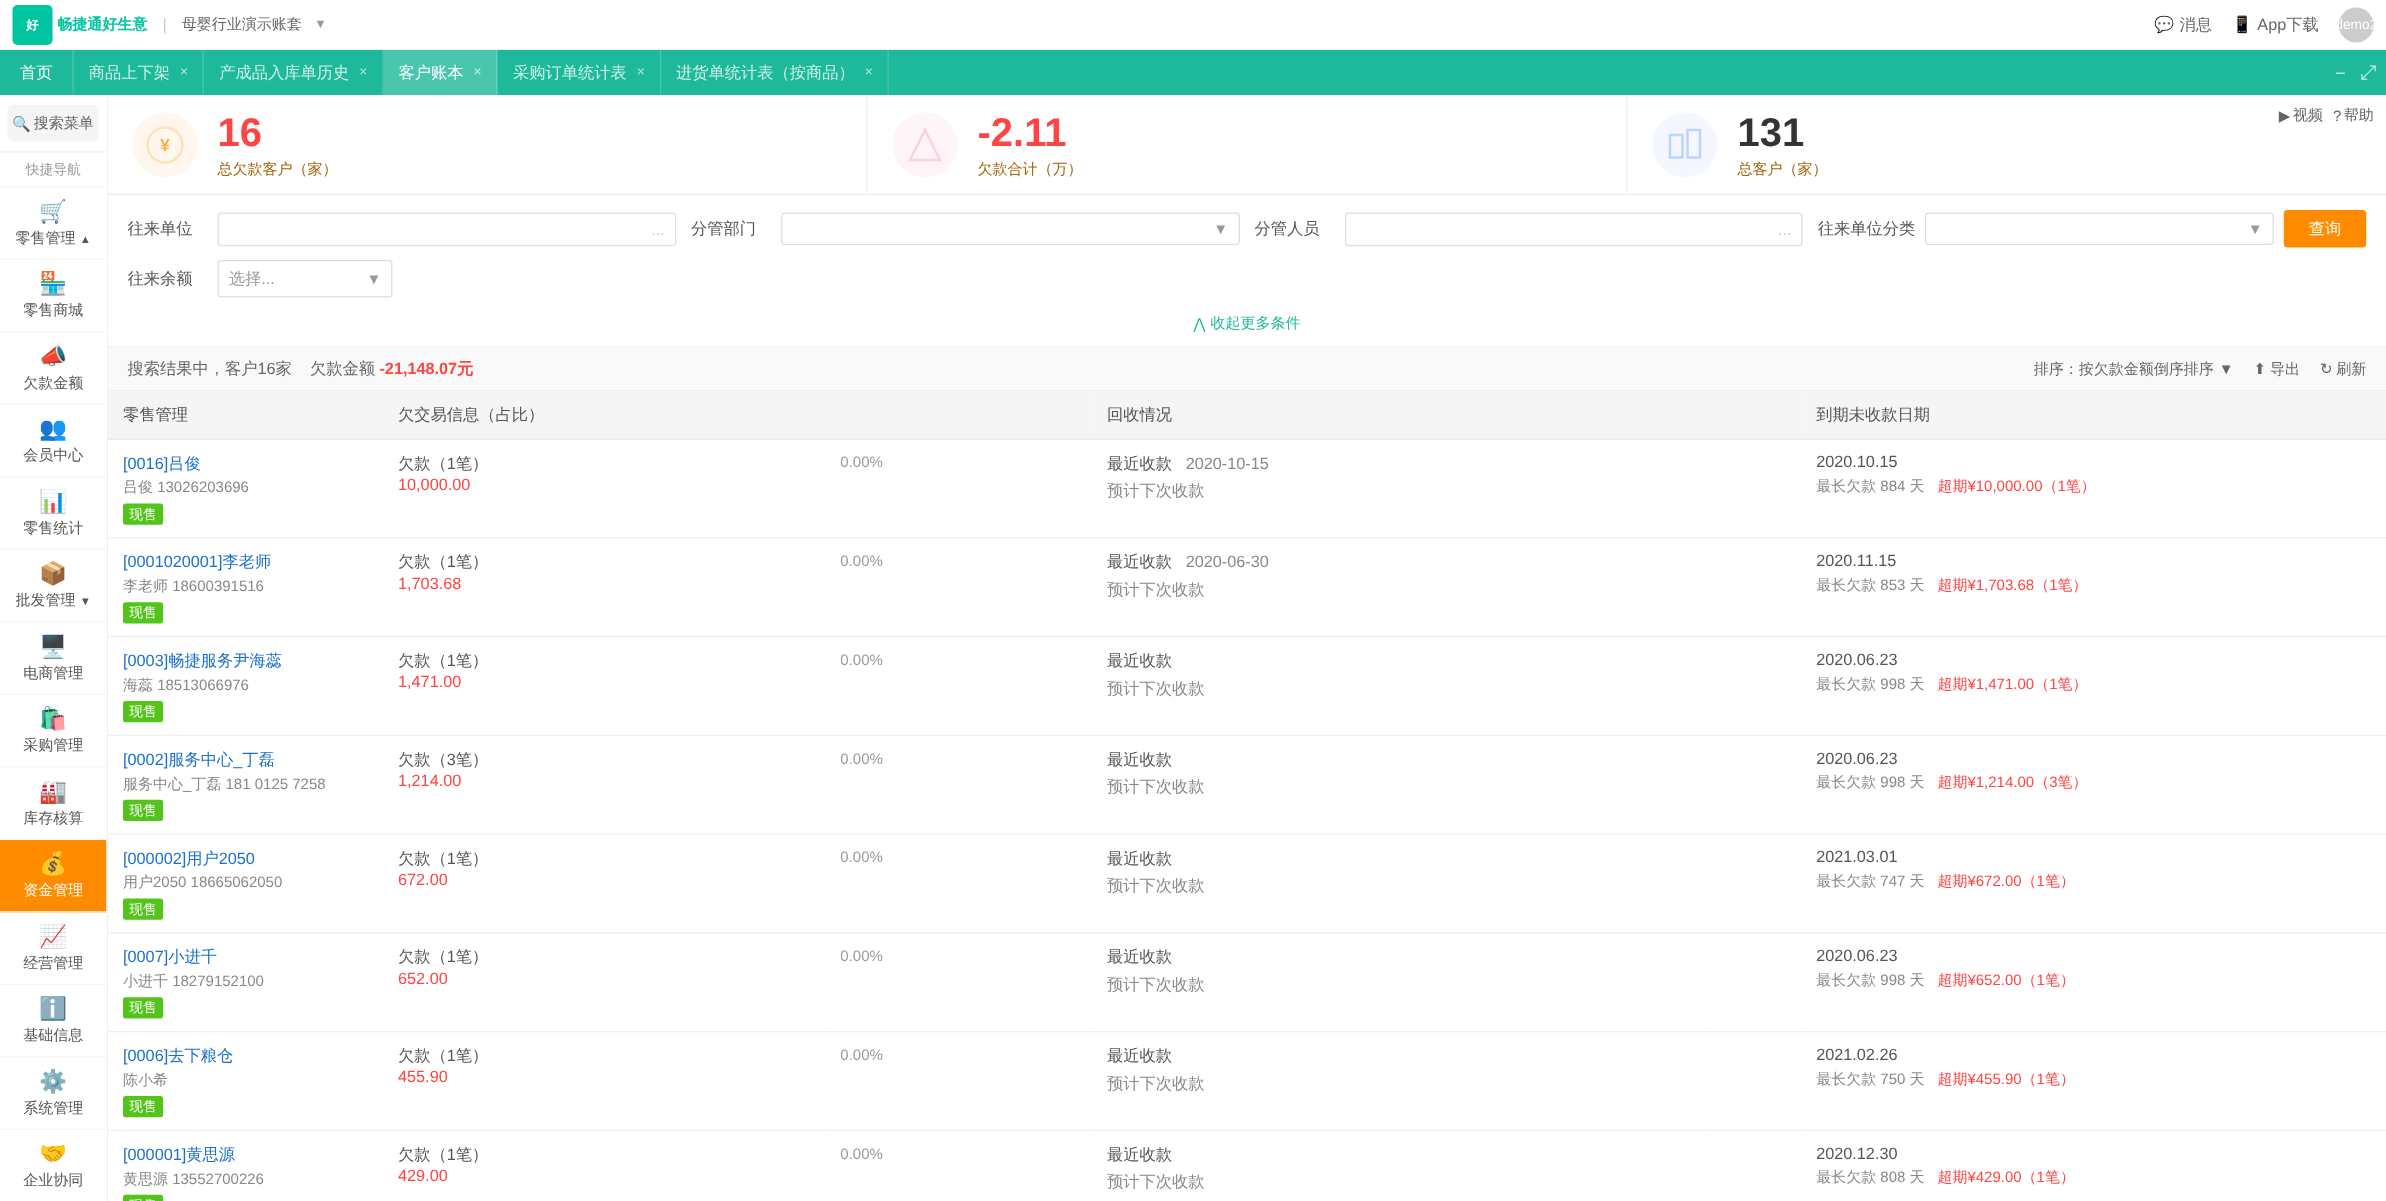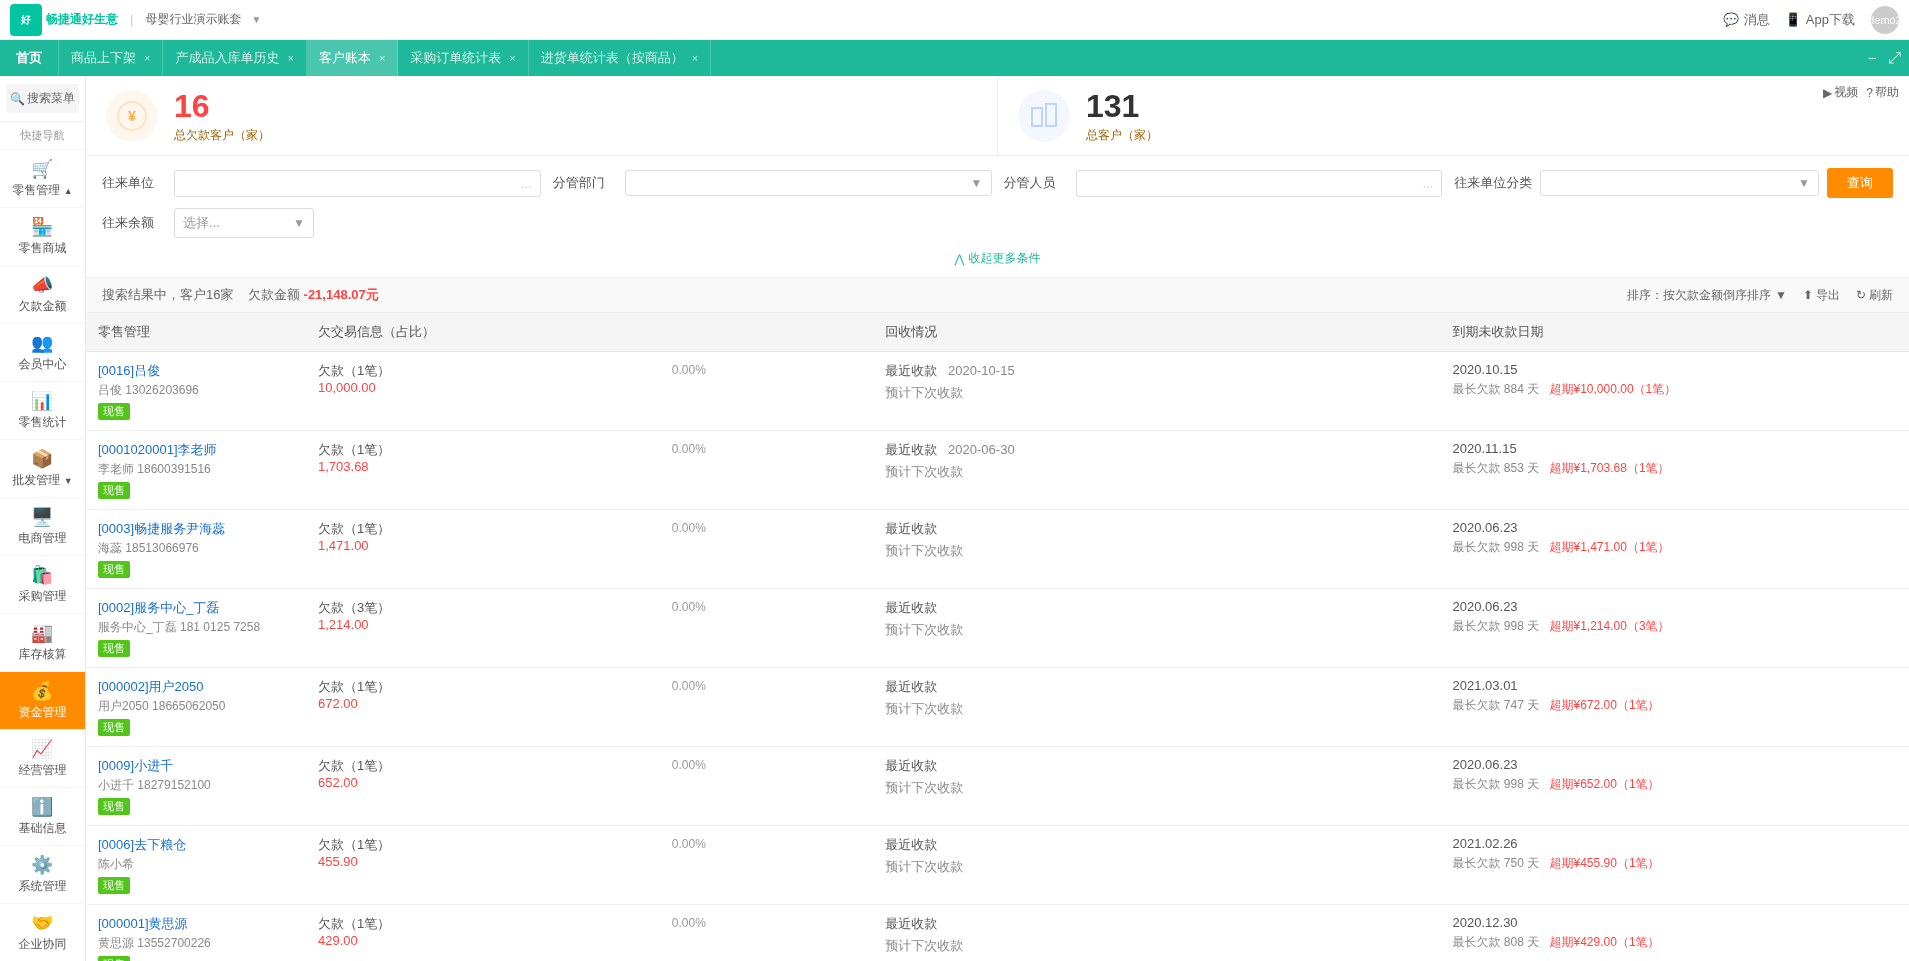--- a/index.html
+++ b/index.html
@@ -12,21 +12,21 @@
     .logo-icon { width: 32px; height: 32px; background: #00c5a0; border-radius: 4px; display: flex; align-items: center; justify-content: center; color: white; font-size: 10px; font-weight: bold; }
     .logo-text { color: #00c5a0; font-size: 12px; font-weight: bold; }
     .top-bar-right { display: flex; align-items: center; gap: 16px; }
     .top-right-item { display: flex; align-items: center; gap: 4px; font-size: 13px; color: #666; cursor: pointer; }
     .avatar { width: 28px; height: 28px; background: #ccc; border-radius: 50%; overflow: hidden; display: flex; align-items: center; justify-content: center; color: white; font-size: 12px; }
 
     
     .tab-bar { background: #1eb89a; display: flex; align-items: center; height: 36px; padding: 0 0; overflow: hidden; }
     .tab { display: flex; align-items: center; padding: 0 12px; height: 36px; color: rgba(255,255,255,0.8); font-size: 13px; cursor: pointer; border-right: 1px solid rgba(255,255,255,0.2); white-space: nowrap; gap: 4px; }
     .tab.active { background: rgba(255,255,255,0.2); color: #fff; }
-    .tab-home { padding: 0 16px; font-weight: bold; color: #fff; }
+    .tab-home { padding: 0 16px; font-weight: normal; color: #fff; }
     .tab-close { color: rgba(255,255,255,0.7); font-size: 11px; cursor: pointer; margin-left: 4px; }
     .tab-bar-right { margin-left: auto; display: flex; align-items: center; padding: 0 8px; gap: 8px; }
     .tab-bar-btn { color: rgba(255,255,255,0.8); cursor: pointer; font-size: 16px; }
 
     
     .main-layout { display: flex; height: calc(100vh - 76px); }
 
     
     .sidebar { width: 86px; background: #fff; border-right: 1px solid #e8e8e8; display: flex; flex-direction: column; overflow-y: auto; }
     .sidebar-search { padding: 8px 6px; border-bottom: 1px solid #eee; }
@@ -230,20 +230,31 @@
           <svg width="32" height="32" viewBox="0 0 32 32">
               <circle cx="16" cy="16" r="14" fill="none" stroke="#ff8c00" stroke-width="2" opacity="0.3"></circle>
               <text x="16" y="21" text-anchor="middle" fill="#ff8c00" font-size="14" font-weight="bold">¥</text>
             </svg>
         </div>
         <div>
           <div class="stat-value">16</div>
           <div class="stat-label">总欠款客户（家）</div>
         </div>
       </div>
+      <div class="stat-item" style="border-right:1px solid #eee;">
+        <div class="stat-icon pink">
+          <svg width="32" height="32" viewBox="0 0 32 32">
+              <polygon points="16,4 28,28 4,28" fill="none" stroke="#ff6b9d" stroke-width="2" opacity="0.4"></polygon>
+            </svg>
+        </div>
+        <div>
+          <div class="stat-value negative">-2.11</div>
+          <div class="stat-label">欠款合计（万）</div>
+        </div>
+      </div>
       <div class="stat-item" style="border-right:none;position:relative;">
         <div class="stat-top-right">
           <span>
             <span>▶</span>
             <span>视频</span>
           </span>
           <span>
             <span>?</span>
             <span>帮助</span>
           </span>
@@ -477,21 +488,21 @@
     <td>
       <div class="date-text">2021.03.01</div>
       <div style="margin-top:4px;">
         <span class="overdue-days">最长欠款 747 天 &nbsp;</span>
         <a class="overdue-red">超期¥672.00（1笔）</a>
       </div>
     </td>
   </tr>
             <tr>
     <td>
-      <a class="customer-name">[0009]小进千</a>
+      <a class="customer-name">[0007]小进千</a>
       <div class="customer-sub">小进千  18279152100</div>
       <span class="tag">现售</span>
     </td>
     <td>
       <div style="color:#555;">欠款（1笔）</div>
       <div class="amount-red">652.00</div>
     </td>
     <td>
       <span class="percent">0.00%</span>
     </td>

